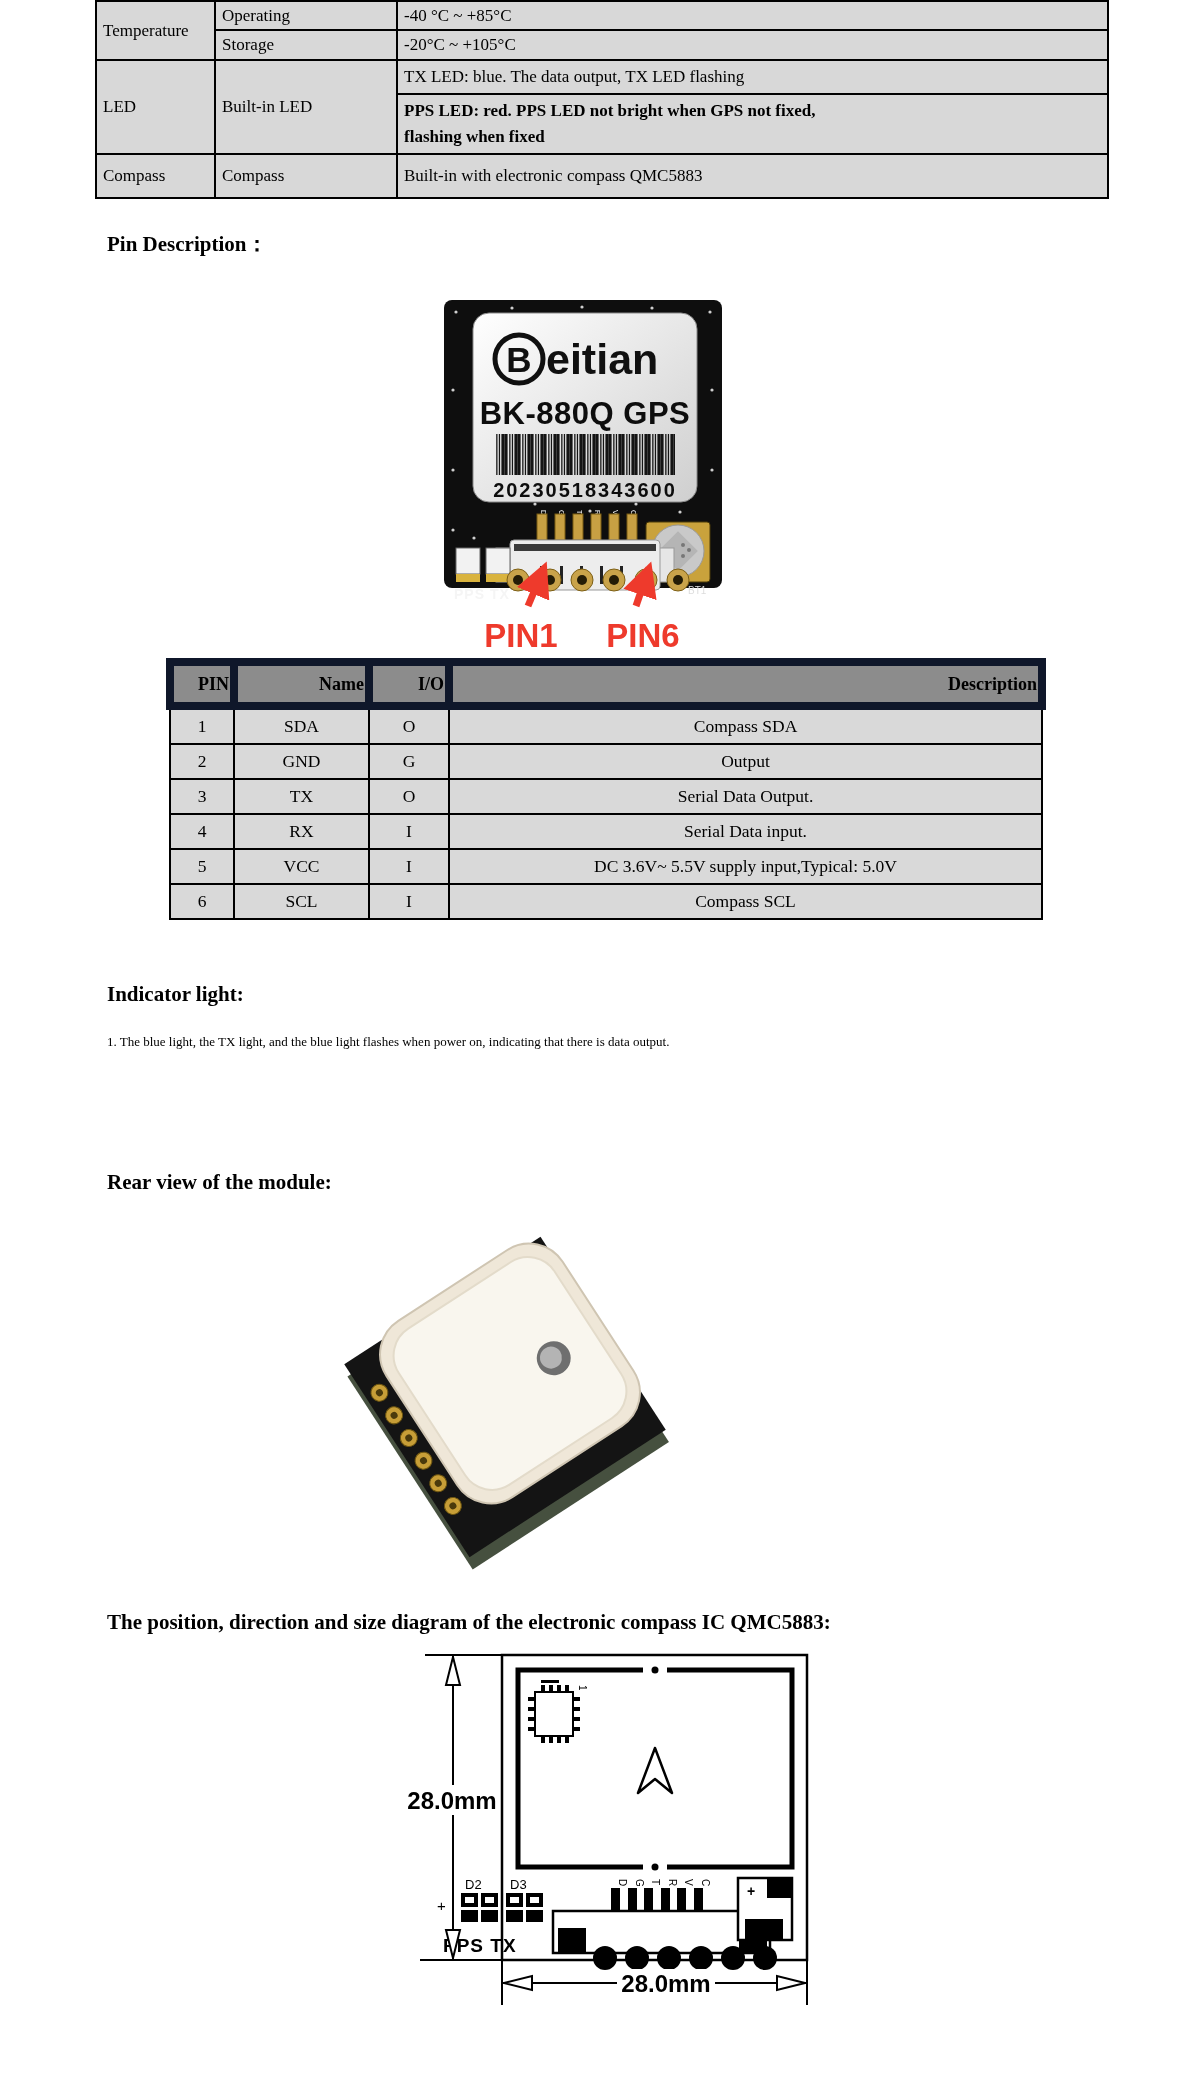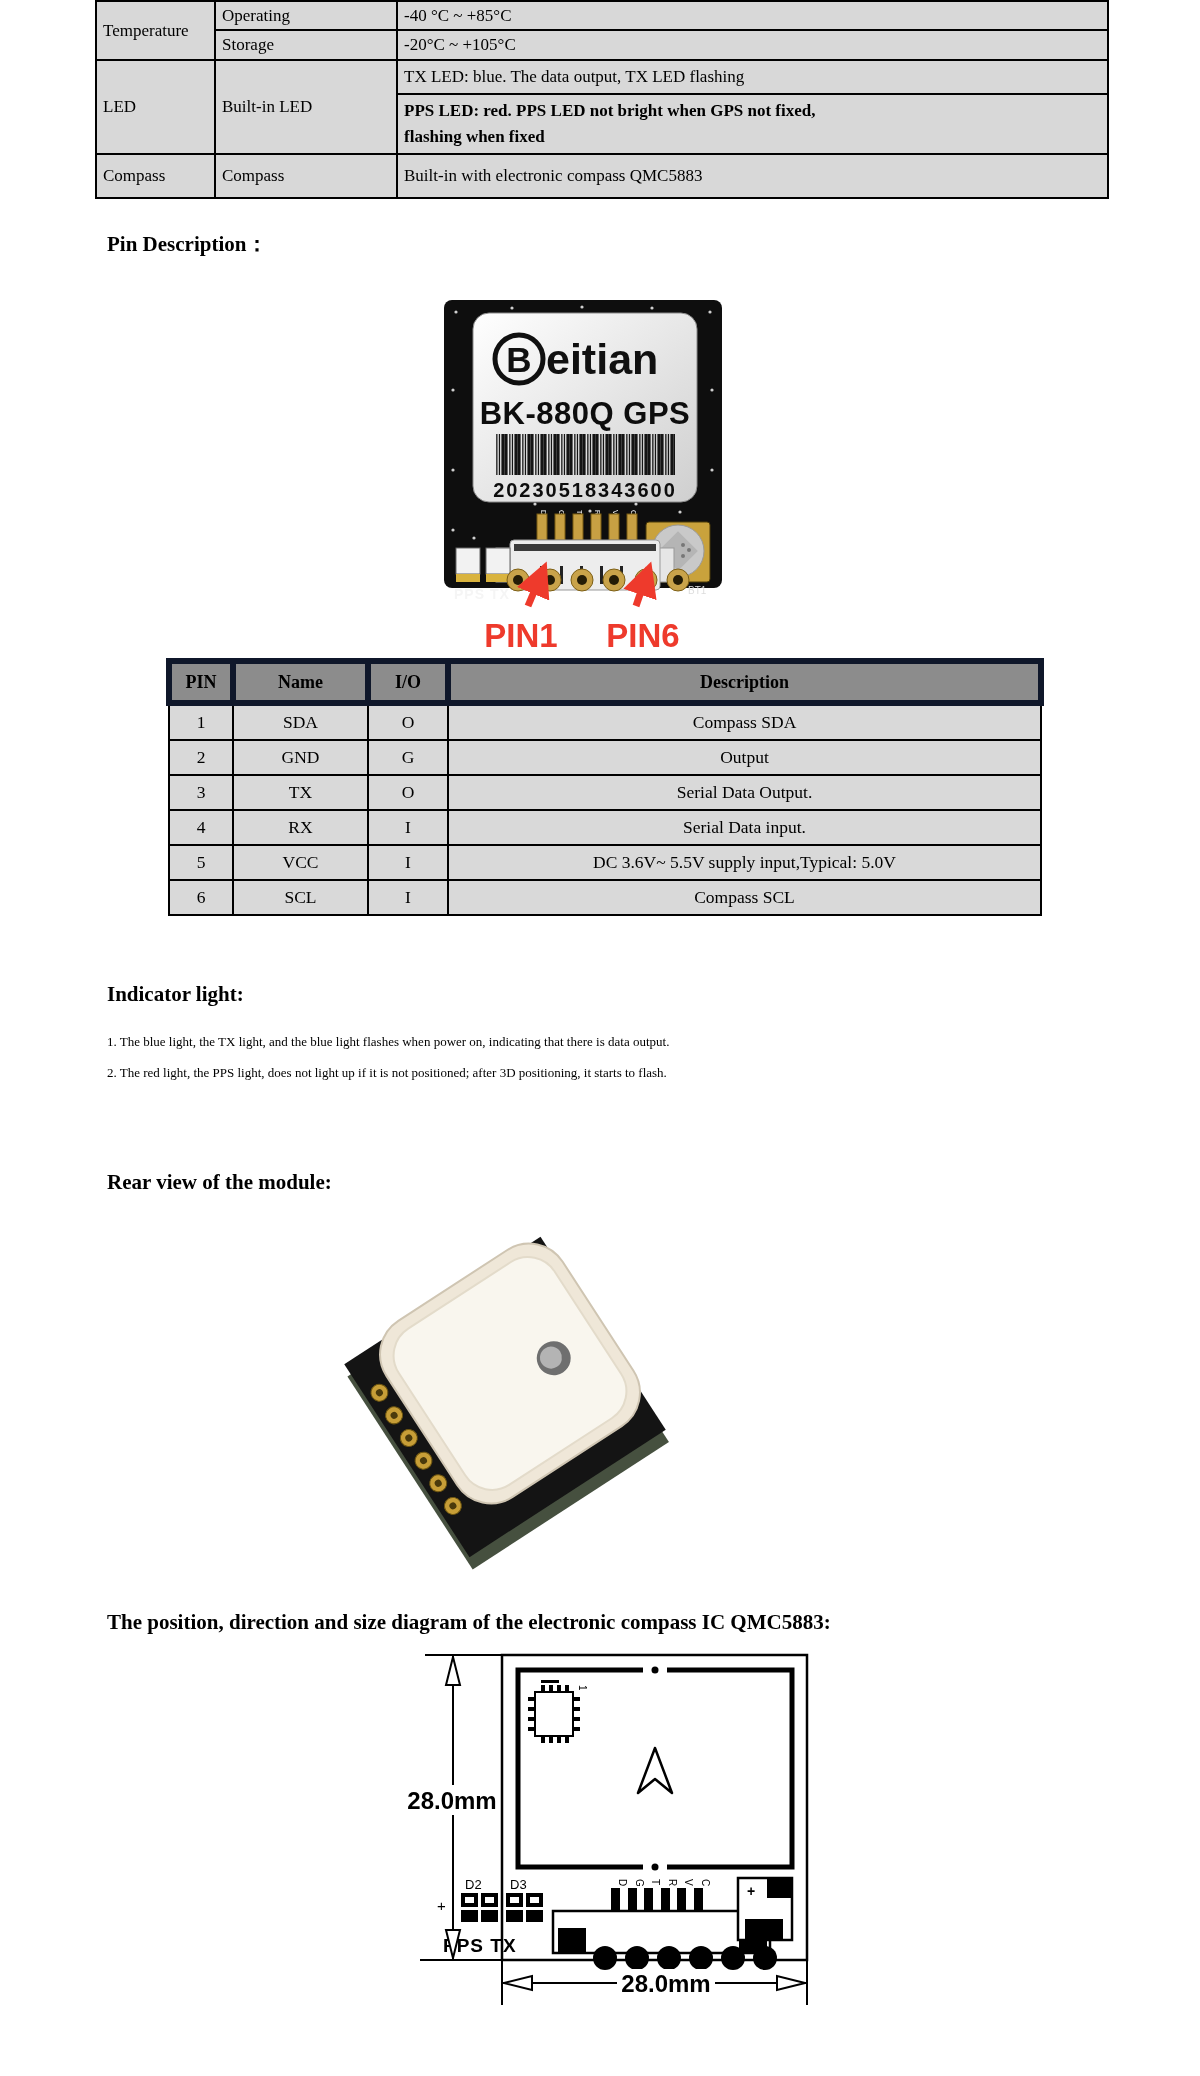--- a/index.html
+++ b/index.html
@@ -16,22 +16,22 @@
   .spec-table .r3{height:34px;} .spec-table .r4{height:60px;}
   .spec-table .r5{height:44px;}
   .prewrap{white-space:pre-line;line-height:26px;font-weight:bold;}
 
   
   .h1{font-size:21px;font-weight:bold;white-space:nowrap;}
 
   
   .pin-table{left:166px;top:658px;width:872px;}
   .pin-table table{border-collapse:collapse;table-layout:fixed;width:100%;}
-  .pin-table th{border:6px solid #0f172a;background:#8c8c8c;font-size:18px;
-                font-weight:bold;height:34px;text-align:center;padding:1px;}
+  .pin-table th{border:8px solid #0f172a;background:#8c8c8c;font-size:18px;
+                font-weight:bold;height:34px;text-align:right;padding:1px;}
   .pin-table td{border:2px solid #000;background:#d9d9d9;font-size:17.5px;
                 height:31px;text-align:center;padding:1px;}
 
   
   .indicator-text{left:107px;top:1026px;width:994px;font-size:13px;line-height:31px;}
   .indicator-text p{margin:0;}
   .indicator-text .just{text-align:justify;}
 
   .sans{font-family:"Liberation Sans",sans-serif;}
 </style>
@@ -264,21 +264,20 @@
         <td>I</td>
         <td>Compass SCL</td>
       </tr>
     </tbody>
       </table>
   </div>
 
   <div class="abs h1" style="left:107px;top:982px;">Indicator light:</div>
   <div class="abs indicator-text">
     <p class="just">1. The blue light, the TX light, and the blue light flashes when power on, indicating that there is data output.</p>
-    <p>2. The red light, the PPS light, does not light up if it is not positioned; after 3D positioning, it starts to flash.</p>
   </div>
 
   <div class="abs h1" style="left:107px;top:1170px;">Rear view of the module:</div>
 
   <svg class="abs" style="left:310px;top:1212px;" width="400" height="385" viewBox="0 0 400 385">
     <g transform="translate(195,185) rotate(-33)">
       <rect x="-121" y="-103" width="234" height="230" fill="#46503f"></rect>
       <rect x="-117" y="-115" width="234" height="230" fill="#141414"></rect>
       <g>
         <g>

